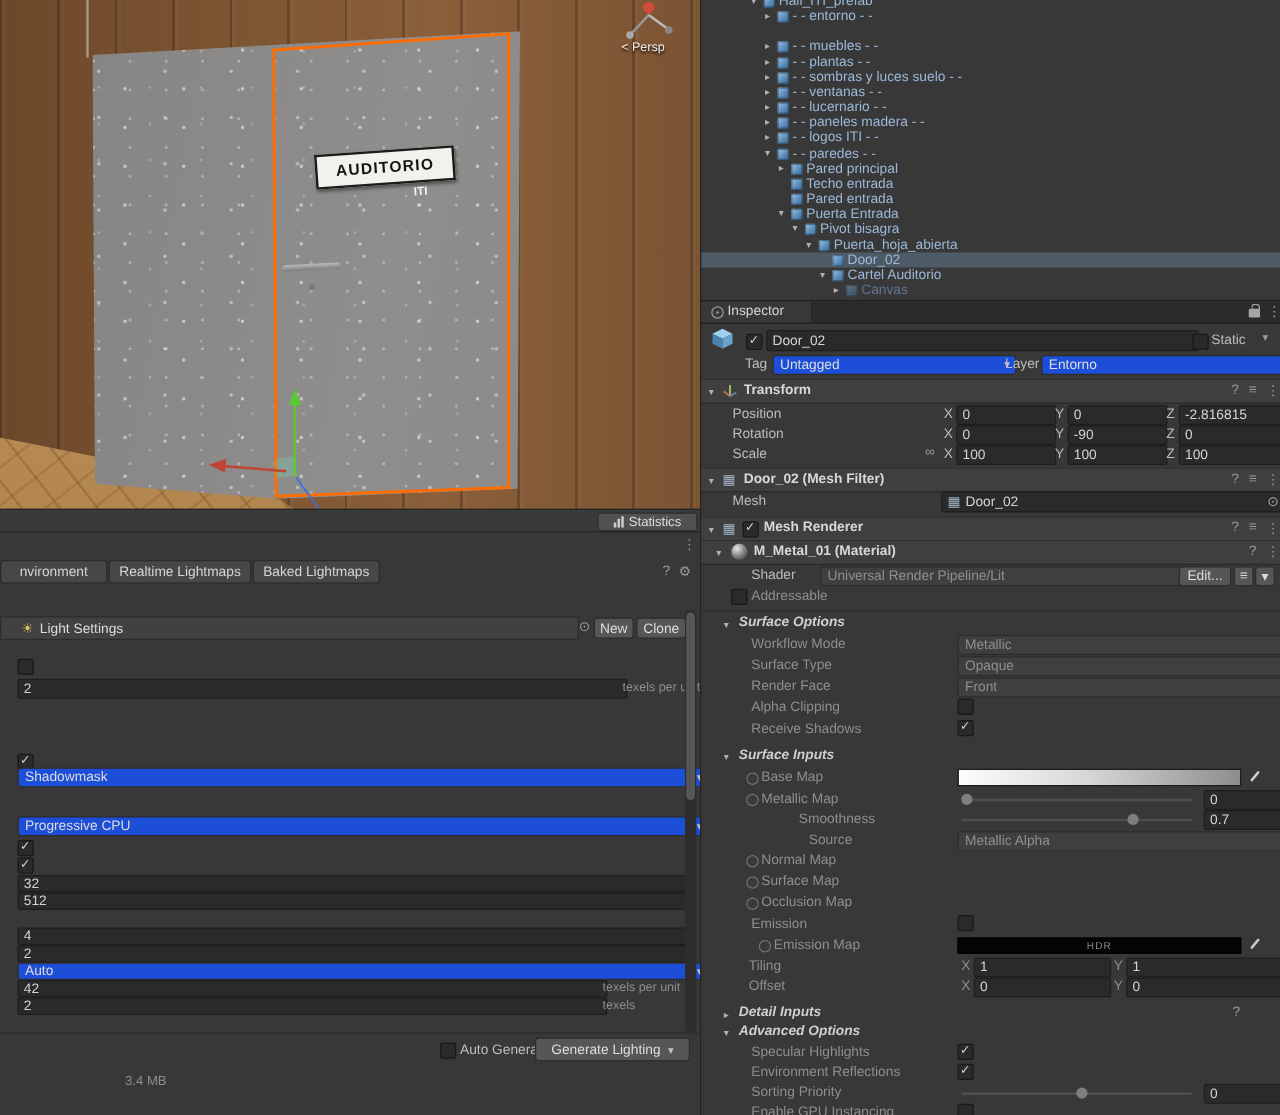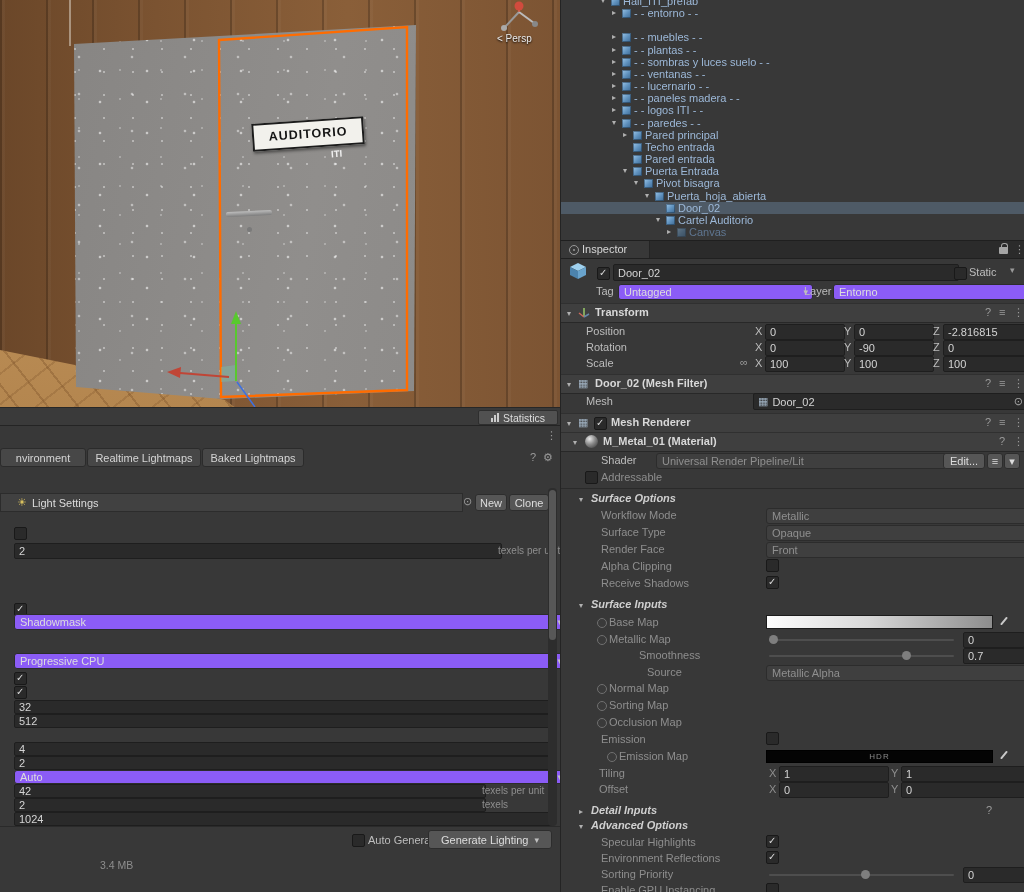--- a/index.html
+++ b/index.html
@@ -1,21 +1,21 @@
 <!DOCTYPE html>
 <html><head>
 <meta charset="utf-8">
 <style>
   html,body{margin:0;padding:0;background:#222;}
   #root{position:relative;width:1024px;height:892px;overflow:hidden;background:#383838;
         font-family:"Liberation Sans", sans-serif;font-size:11px;color:#c8c8c8;}
   
   .fld{position:absolute;display:flex;align-items:center;background:#2a2a2a;border:1px solid #1e1e1e;
        border-radius:2px;color:#d4d4d4;padding:0 4px;height:14px;overflow:hidden;white-space:nowrap;}
-  .dd{position:absolute;display:flex;align-items:center;background:#8b5cf6;border:1px solid #2c2c2c;
+  .dd{position:absolute;display:flex;align-items:center;background:#1d4ed8;border:1px solid #2c2c2c;
       border-radius:3px;color:#dddddd;padding:0 16px 0 5px;height:14px;overflow:hidden;white-space:nowrap;}
   .dd::after{content:"▾";position:absolute;right:4px;top:50%;transform:translateY(-54%);font-size:9px;color:#c0c0c0;}
   .dd.dim{background:#3f3f3f;color:#8f8f8f;}
   .cb{position:absolute;width:11px;height:11px;background:#2a2a2a;border:1px solid #191919;border-radius:2px;}
   .cb.on::after{content:"✓";position:absolute;left:1px;top:-1px;color:#d8d8d8;font-size:10px;line-height:11px;}
   .lbl{position:absolute;color:#bdbdbd;white-space:nowrap;}
   .dlbl{position:absolute;color:#8e8e8e;white-space:nowrap;}
   .btn{position:absolute;display:flex;align-items:center;justify-content:center;background:#565656;
        border:1px solid #2d2d2d;border-radius:3px;color:#dddddd;}
   .ric{position:absolute;color:#9a9a9a;}
@@ -374,21 +374,21 @@
     <span class="dlbl" style="left:78px;top:408px">Smoothness</span>
     <div class="sl dim" style="left:208px;top:414px;width:185px">
         <i style="left:133px"></i>
       </div>
     <div class="fld" style="left:402px;top:407px;width:52px">0.7</div>
     <span class="dlbl" style="left:86px;top:425px">Source</span>
     <div class="dd dim" style="left:205px;top:424px;width:253px">Metallic Alpha</div>
     <span class="slot" style="left:36px;top:443px"></span>
     <span class="dlbl" style="left:48px;top:441px">Normal Map</span>
     <span class="slot" style="left:36px;top:460px"></span>
-    <span class="dlbl" style="left:48px;top:458px">Sorting Map</span>
+    <span class="dlbl" style="left:48px;top:458px">Surface Map</span>
     <span class="slot" style="left:36px;top:477px"></span>
     <span class="dlbl" style="left:48px;top:475px">Occlusion Map</span>
     <span class="dlbl" style="left:40px;top:492px">Emission</span>
     <span class="cb" style="left:205px;top:491px"></span>
     <span class="slot" style="left:46px;top:511px"></span>
     <span class="dlbl" style="left:58px;top:509px">Emission Map</span>
     <div class="hdrbar" style="left:205px;top:509px;width:225px">HDR</div>
     <span class="dropper" style="left:442px;top:509px"></span>
     <span class="dlbl" style="left:38px;top:526px">Tiling</span>
     <span class="dlbl" style="left:208px;top:526px">X</span>
@@ -448,21 +448,20 @@
 
     <div class="fld" style="left:14px;top:274px;width:530px;height:12px">32</div>
     <div class="fld" style="left:14px;top:288px;width:530px;height:12px">512</div>
     <div class="fld" style="left:14px;top:316px;width:530px;height:12px">4</div>
     <div class="fld" style="left:14px;top:330px;width:530px;height:12px">2</div>
     <div class="dd" style="left:14px;top:344px;width:530px;height:12px">Auto</div>
     <div class="fld" style="left:14px;top:358px;width:462px;height:12px">42</div>
     <span class="dlbl" style="left:482px;top:359px;font-size:10px">texels per unit</span>
     <div class="fld" style="left:14px;top:372px;width:462px;height:12px">2</div>
     <span class="dlbl" style="left:482px;top:373px;font-size:10px">texels</span>
-    <div class="fld" style="left:14px;top:386px;width:530px;height:12px">1024</div>
 
     <div class="sep" style="top:400px"></div>
     <span class="cb" style="left:352px;top:408px"></span>
     <span class="lbl" style="left:368px;top:408px">Auto Generate</span>
     <div class="btn" style="left:428px;top:404px;width:122px;height:17px">
       <span>Generate Lighting</span>
       <span style="margin-left:6px;font-size:9px;color:#c0c0c0">▾</span>
     </div>
     <span class="dlbl" style="left:100px;top:433px;font-size:10.5px">3.4 MB</span>
 

